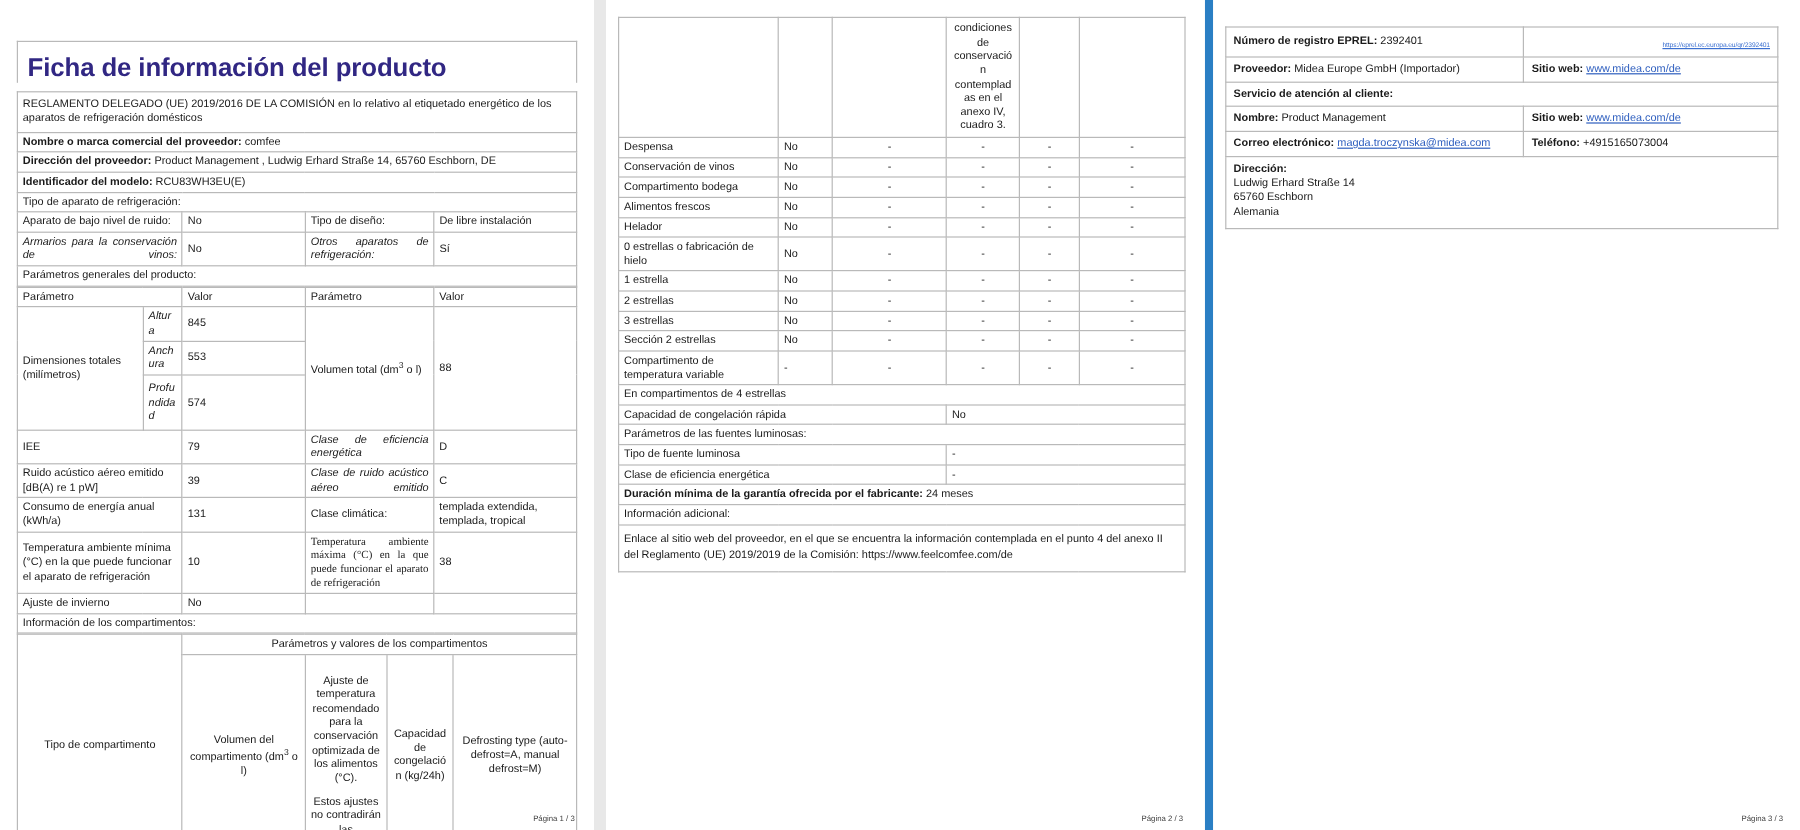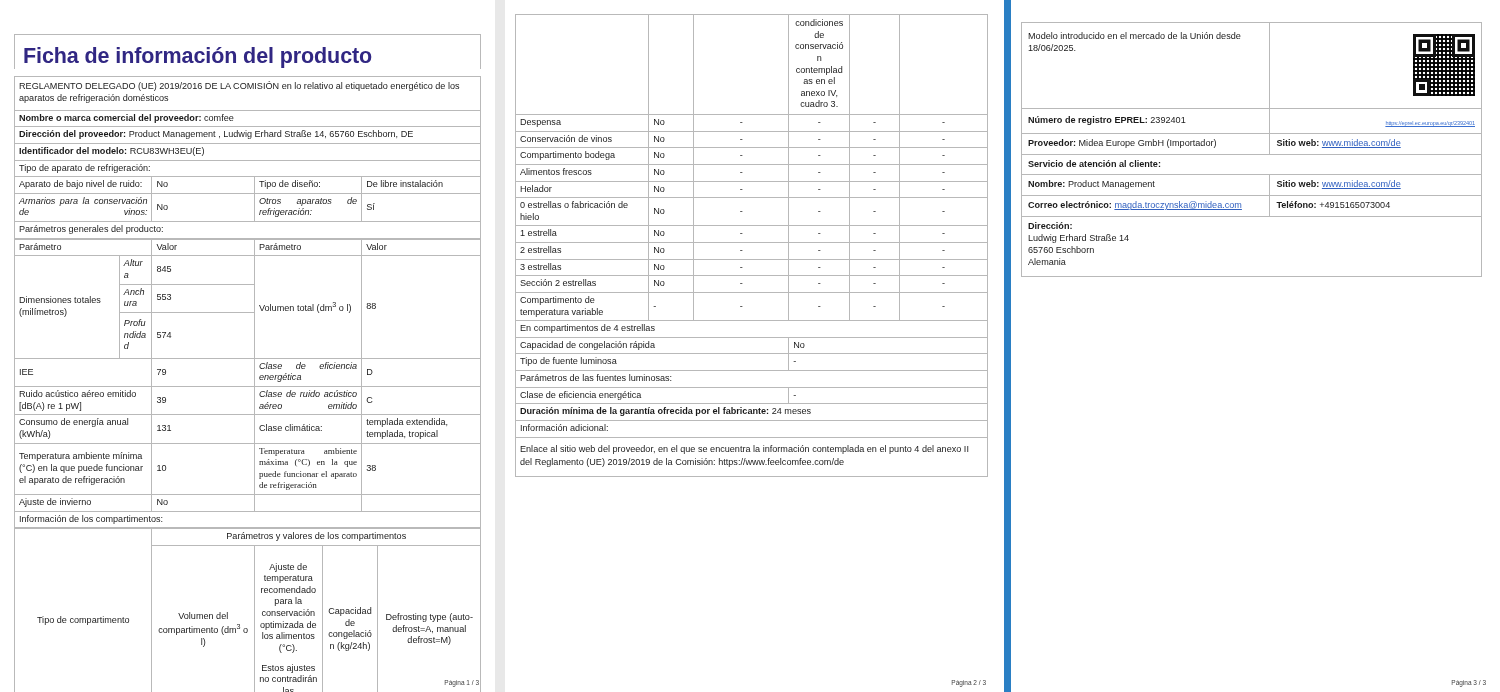--- a/index.html
+++ b/index.html
@@ -393,25 +393,25 @@
           </tbody>
         <tbody>
           <tr>
             <td colspan="6" class="b">En compartimentos de 4 estrellas</td>
           </tr>
           <tr>
             <td colspan="3">Capacidad de congelación rápida</td>
             <td colspan="3">No</td>
           </tr>
           <tr>
+            <td colspan="6" class="b">Parámetros de las fuentes luminosas:</td>
+          </tr>
+          <tr>
             <td colspan="3">Tipo de fuente luminosa</td>
             <td colspan="3">-</td>
-          </tr>
-          <tr>
-            <td colspan="6" class="b">Parámetros de las fuentes luminosas:</td>
           </tr>
           <tr>
             <td colspan="3">Clase de eficiencia energética</td>
             <td colspan="3">-</td>
           </tr>
           <tr>
             <td colspan="6">
               <span style="font-weight:bold">Duración mínima de la garantía ofrecida por el fabricante:</span>
               <span>24 meses</span>
             </td>
@@ -436,28 +436,20 @@
 
   <div class="page page-3">
     <div class="page-inner">
       <table class="p3">
         <colgroup>
             <col style="width:54%">
             <col style="width:46%">
           </colgroup>
         <tbody>
           <tr>
-            <td style="height:86px;vertical-align:top;padding-top:8px">
-              <span>Modelo introducido en el mercado de la Unión desde 18/06/2025.</span>
-            </td>
-            <td class="qr-cell">
-              <span class="qr"><i></i></span>
-            </td>
-          </tr>
-          <tr>
             <td>
               <span style="font-weight:bold">Número de registro EPREL:</span>
               <span>2392401</span>
             </td>
             <td style="text-align:right;padding-top:8px">
               <span class="lnk-sm">https://eprel.ec.europa.eu/qr/2392401</span>
             </td>
           </tr>
           <tr>
             <td>

